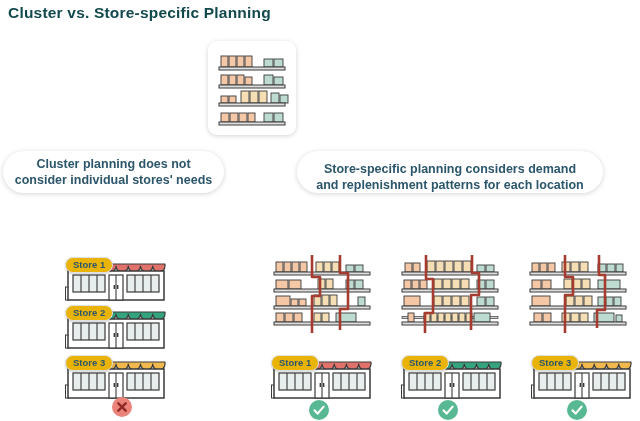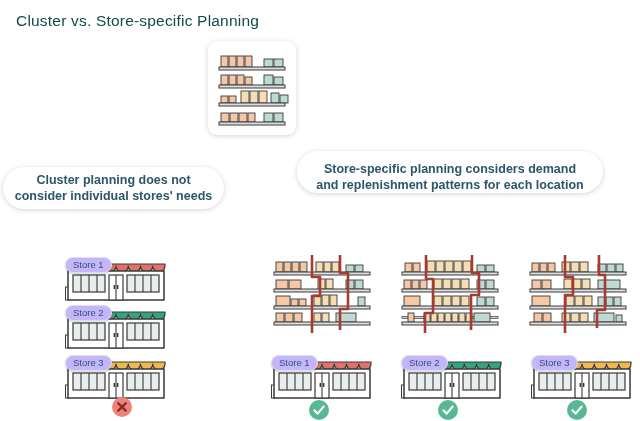--- a/index.html
+++ b/index.html
@@ -1,32 +1,32 @@
 <!DOCTYPE html>
 <html style="--color-title: #12494d; --color-bubble-text: #2c566b; --color-label-text: #2c566b; --color-awning-red: #e0716b; --color-awning-green: #35a37d; --color-awning-yellow: #f0b84e; --color-box-peach: #f4c7a6; --color-box-tan: #f6deb4; --color-box-teal: #bedbd2; --color-shelf-bar: #dedede; --color-outline: #3a3a3a; --color-route-line: #a63b30; --color-cross-bg: #ec837b; --color-cross-glyph: #8f2b26; --color-check-bg: #57b893; --color-check-glyph: #ffffff;"><head>
 <meta charset="utf-8">
 <style>
   html,body{margin:0;padding:0;background:#fff;}
   .canvas{position:relative;width:640px;height:421px;background:#fff;overflow:hidden;
           font-family:"Liberation Sans",sans-serif;}
-  .title{position:absolute;left:6px;top:2px;margin:10px;font-size:15.5px;font-weight:400;
+  .title{position:absolute;left:6px;top:2px;margin:2px;font-size:15.5px;font-weight:700;
          color:var(--color-title);letter-spacing:.2px;}
   .card{position:absolute;left:208px;top:41px;width:88px;height:94px;background:#fff;
         border-radius:9px;box-shadow:0 1px 5px rgba(40,40,40,.20);}
   .card svg{position:absolute;left:0;top:0;}
   .bubble{position:absolute;top:151px;height:42px;background:#fff;border-radius:21px;
           box-shadow:0 1px 5px rgba(40,40,40,.20);display:flex;align-items:center;justify-content:center;
           text-align:center;color:var(--color-bubble-text);font-size:12.5px;font-weight:600;
           line-height:1.3;white-space:pre-line;}
-  .bubble-left{left:3px;width:221px;margin-top:16px;}
+  .bubble-left{left:3px;width:221px;}
   .bubble-right{left:297px;width:306px;align-items:flex-end;}
   .store-block{position:absolute;width:104px;height:46px;}
   .store-block .storefront{position:absolute;left:0;top:5px;}
-  .pill{position:absolute;left:1px;top:0;height:14px;background:#c4b5fd;border:1px solid #dde2e2;
-        border-radius:8px;padding:0 7px;font-size:9.5px;font-weight:400;
+  .pill{position:absolute;left:1px;top:0;height:14px;background:#eab308;border:1px solid #dde2e2;
+        border-radius:8px;padding:0 7px;font-size:9.5px;font-weight:700;
         color:var(--color-label-text);line-height:13px;box-shadow:0 1px 2px rgba(0,0,0,.18);z-index:2;}
   .planogram{position:absolute;width:100px;height:80px;}
   .status{position:absolute;width:22px;height:22px;}
   .bar{fill:var(--color-shelf-bar);stroke:var(--color-outline);stroke-width:1;}
   .rod{fill:#cfcfcf;stroke:var(--color-outline);stroke-width:.7;}
   .bx-p{fill:var(--color-box-peach);stroke:var(--color-outline);stroke-width:.9;}
   .bx-t{fill:var(--color-box-tan);stroke:var(--color-outline);stroke-width:.9;}
   .bx-g{fill:var(--color-box-teal);stroke:var(--color-outline);stroke-width:.9;}
   .route{fill:none;stroke:var(--color-route-line);stroke-width:2.6;stroke-linejoin:round;}
   .cross circle{fill:var(--color-cross-bg);}

